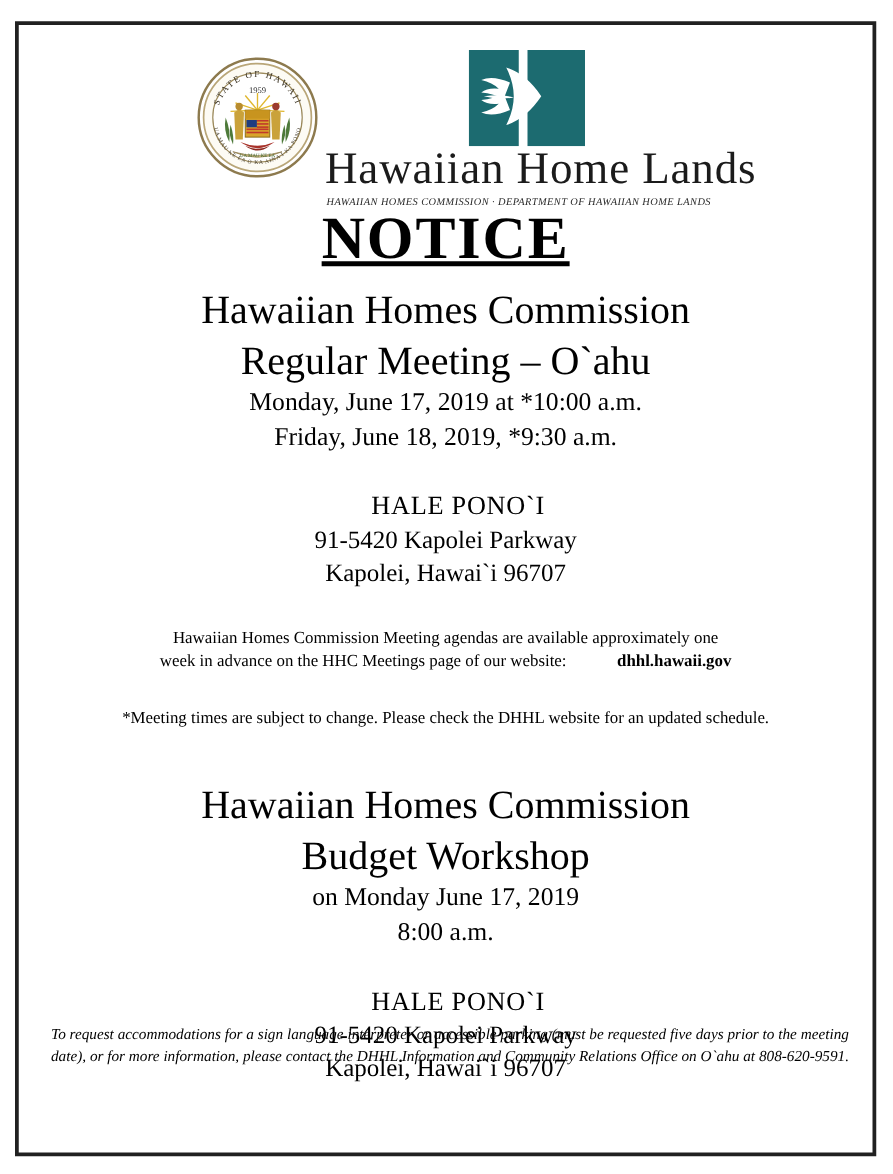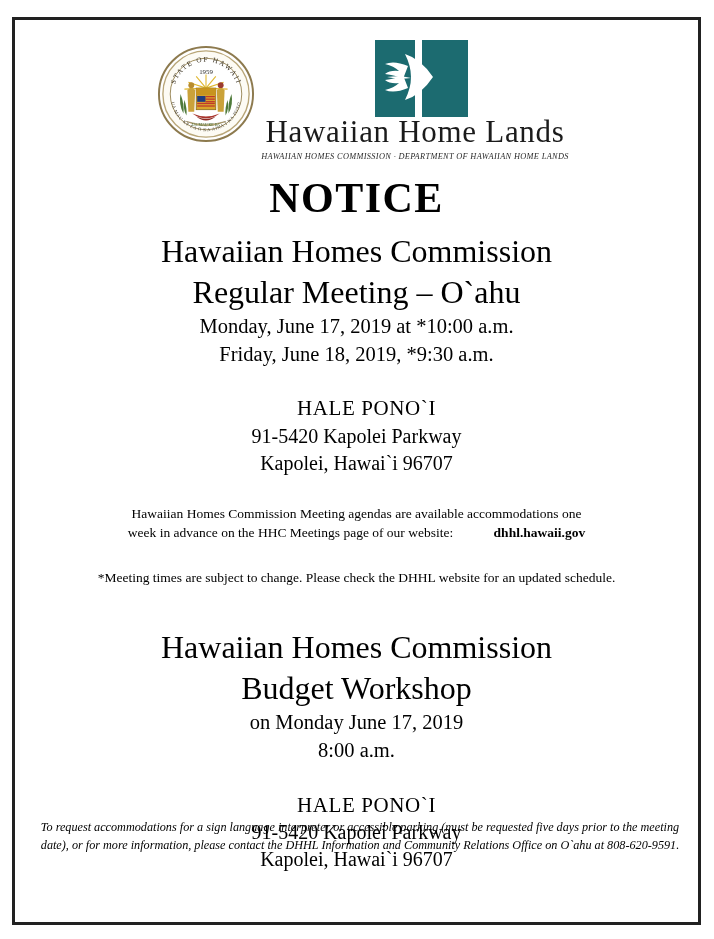--- a/index.html
+++ b/index.html
@@ -67,43 +67,44 @@
 
   .wordmark {
     position: absolute;
     left: 245px;
     top: 96px;
     width: 310px;
     text-align: center;
   }
   .wordmark-main {
     font-family: "Liberation Serif", "DejaVu Serif", serif;
-    font-size: 31px;
+    font-size: 36px;
     letter-spacing: 0.7px;
     color: #1b1b1b;
     line-height: 1.05;
     white-space: nowrap;
   }
   .wordmark-sub {
     font-family: "Liberation Serif", "DejaVu Serif", serif;
     font-size: 8.3px;
     letter-spacing: 0.35px;
     color: #2a2a2a;
     margin-top: 3px;
     white-space: nowrap;
     font-style: italic;
   }
 
   
   .notice-title {
-    font-size: 42px;
+    font-size: 48px;
     font-weight: bold;
     letter-spacing: 1.5px;
     line-height: 1;
-    margin-top: 12px;
+    margin-top: 2px;
+    text-decoration: underline;
   }
 
   .h2 {
     font-size: 32px;
     line-height: 1.28;
     margin-top: 12px;
   }
   .h2.tight {
     margin-top: 0;
   }
@@ -249,21 +250,21 @@
     <div class="line-20">Monday, June 17, 2019 at *10:00 a.m.</div>
     <div class="line-20">Friday, June 18, 2019, *9:30 a.m.</div>
 
     <div class="venue">
       <div class="venue-name">HALE PONO`I</div>
       <div class="venue-line">91-5420 Kapolei Parkway</div>
       <div class="venue-line">Kapolei, Hawai`i  96707</div>
     </div>
 
     <div class="note-para">
-      <div>Hawaiian Homes Commission Meeting agendas are available accommodations one</div>
+      <div>Hawaiian Homes Commission Meeting agendas are available approximately one</div>
       <div><span>week in advance on the HHC Meetings page of our website: </span><b>dhhl.hawaii.gov</b></div>
     </div>
 
     <div class="note-asterisk">*Meeting times are subject to change. Please check the DHHL website for an updated schedule.</div>
 
     <div class="section-gap">
       <div class="h2">Hawaiian Homes Commission</div>
       <div class="h2 tight">Budget Workshop</div>
       <div class="line-20">on Monday June 17, 2019</div>
       <div class="line-20">8:00 a.m.</div>

